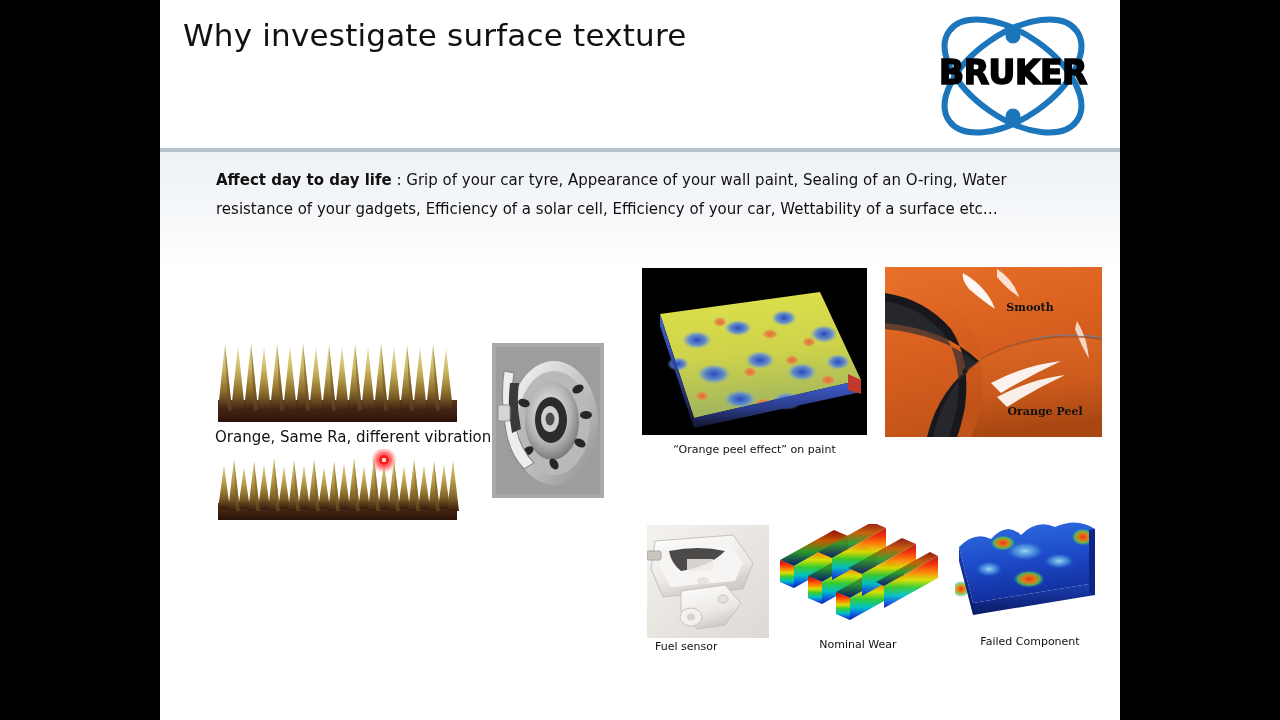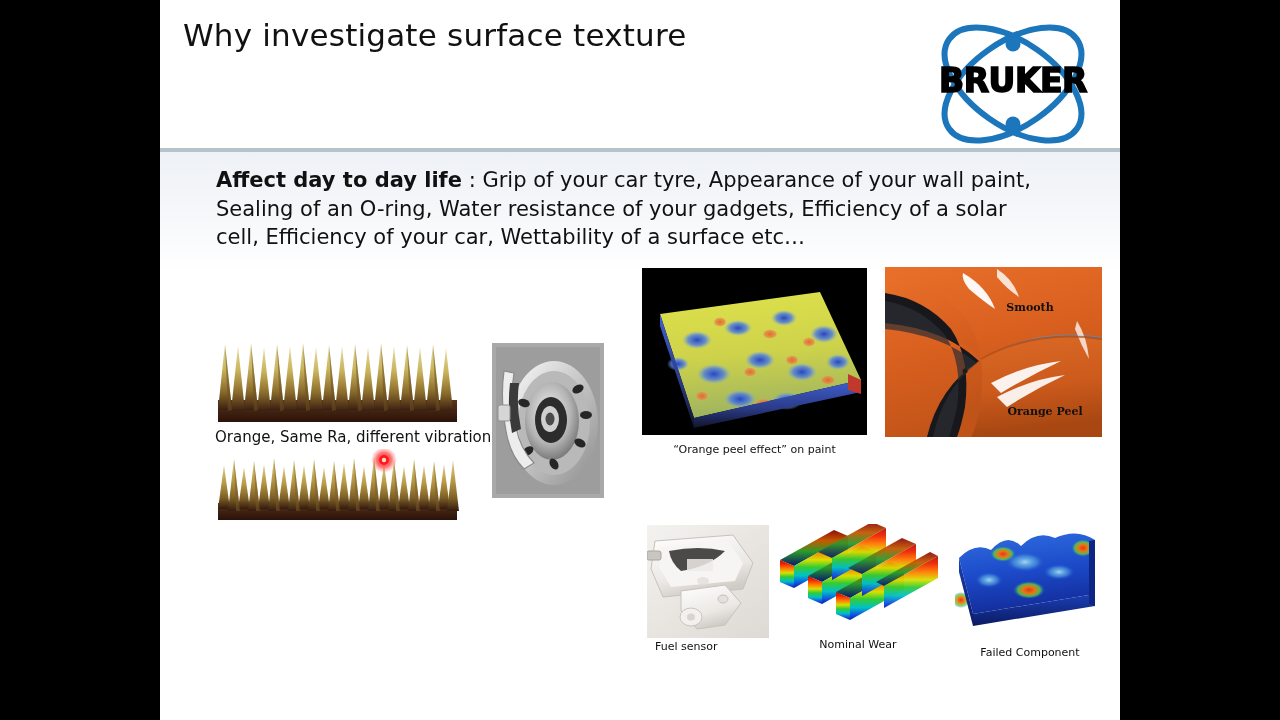--- a/index.html
+++ b/index.html
@@ -37,36 +37,36 @@
   #header-rule {
     position: absolute; left: 0; top: 148px; width: 960px; height: 4px;
     background: #b6c2cc;
   }
   #body-wash {
     position: absolute; left: 0; top: 152px; width: 960px; height: 120px;
     background: linear-gradient(to bottom, #eef1f6 0%, #f6f8fa 55%, #ffffff 100%);
   }
 
   
-  #logo { position: absolute; left: 762px; top: 24px; width: 182px; height: 120px; }
+  #logo { position: absolute; left: 762px; top: 16px; width: 182px; height: 120px; }
   #logo svg { width: 100%; height: 100%; display: block; }
   #logo-word {
     position: absolute; left: 0; top: 40px; width: 182px;
     text-align: center;
     font-family: "DejaVu Sans", "Liberation Sans", sans-serif;
     font-weight: 900; font-size: 33px; letter-spacing: -0.5px;
     color: #000;
     -webkit-text-stroke: 1.6px #000;
     line-height: 1;
   }
 
   
   #lead {
     position: absolute; left: 56px; top: 166px; width: 840px;
-    font-size: 21px; line-height: 28.5px; color: #111;
+    font-size: 15px; line-height: 28.5px; color: #111;
   }
   #lead b { font-weight: 700; }
 
   
   .fig { position: absolute; }
   .cap {
     text-align: center; color: #111; font-size: 11px; line-height: 18px;
   }
   .thumb { display: block; border: 0; }
 
@@ -93,21 +93,21 @@
   #fuel-block { left: 487px; top: 525px; width: 122px; }
   #fuel-img   { width: 122px; height: 113px; display: block; }
   #fuel-cap   { margin-top: 0; text-align: left; padding-left: 8px; }
 
   
   #wear-block { left: 618px; top: 524px; width: 160px; }
   #wear-img   { width: 160px; height: 112px; display: block; }
   #wear-cap   { }
 
   
-  #fail-block { left: 795px; top: 528px; width: 150px; }
+  #fail-block { left: 795px; top: 517px; width: 150px; }
   #fail-img   { width: 150px; height: 110px; display: block; }
   #fail-cap   { margin-top: 6px; }
 
   
   #footer {
     position: absolute; left: 62px; top: 694px; width: 898px; height: 26px;
     background: #0d6bb0;
     border-top-left-radius: 12px;
     color: #ffffff;
   }

